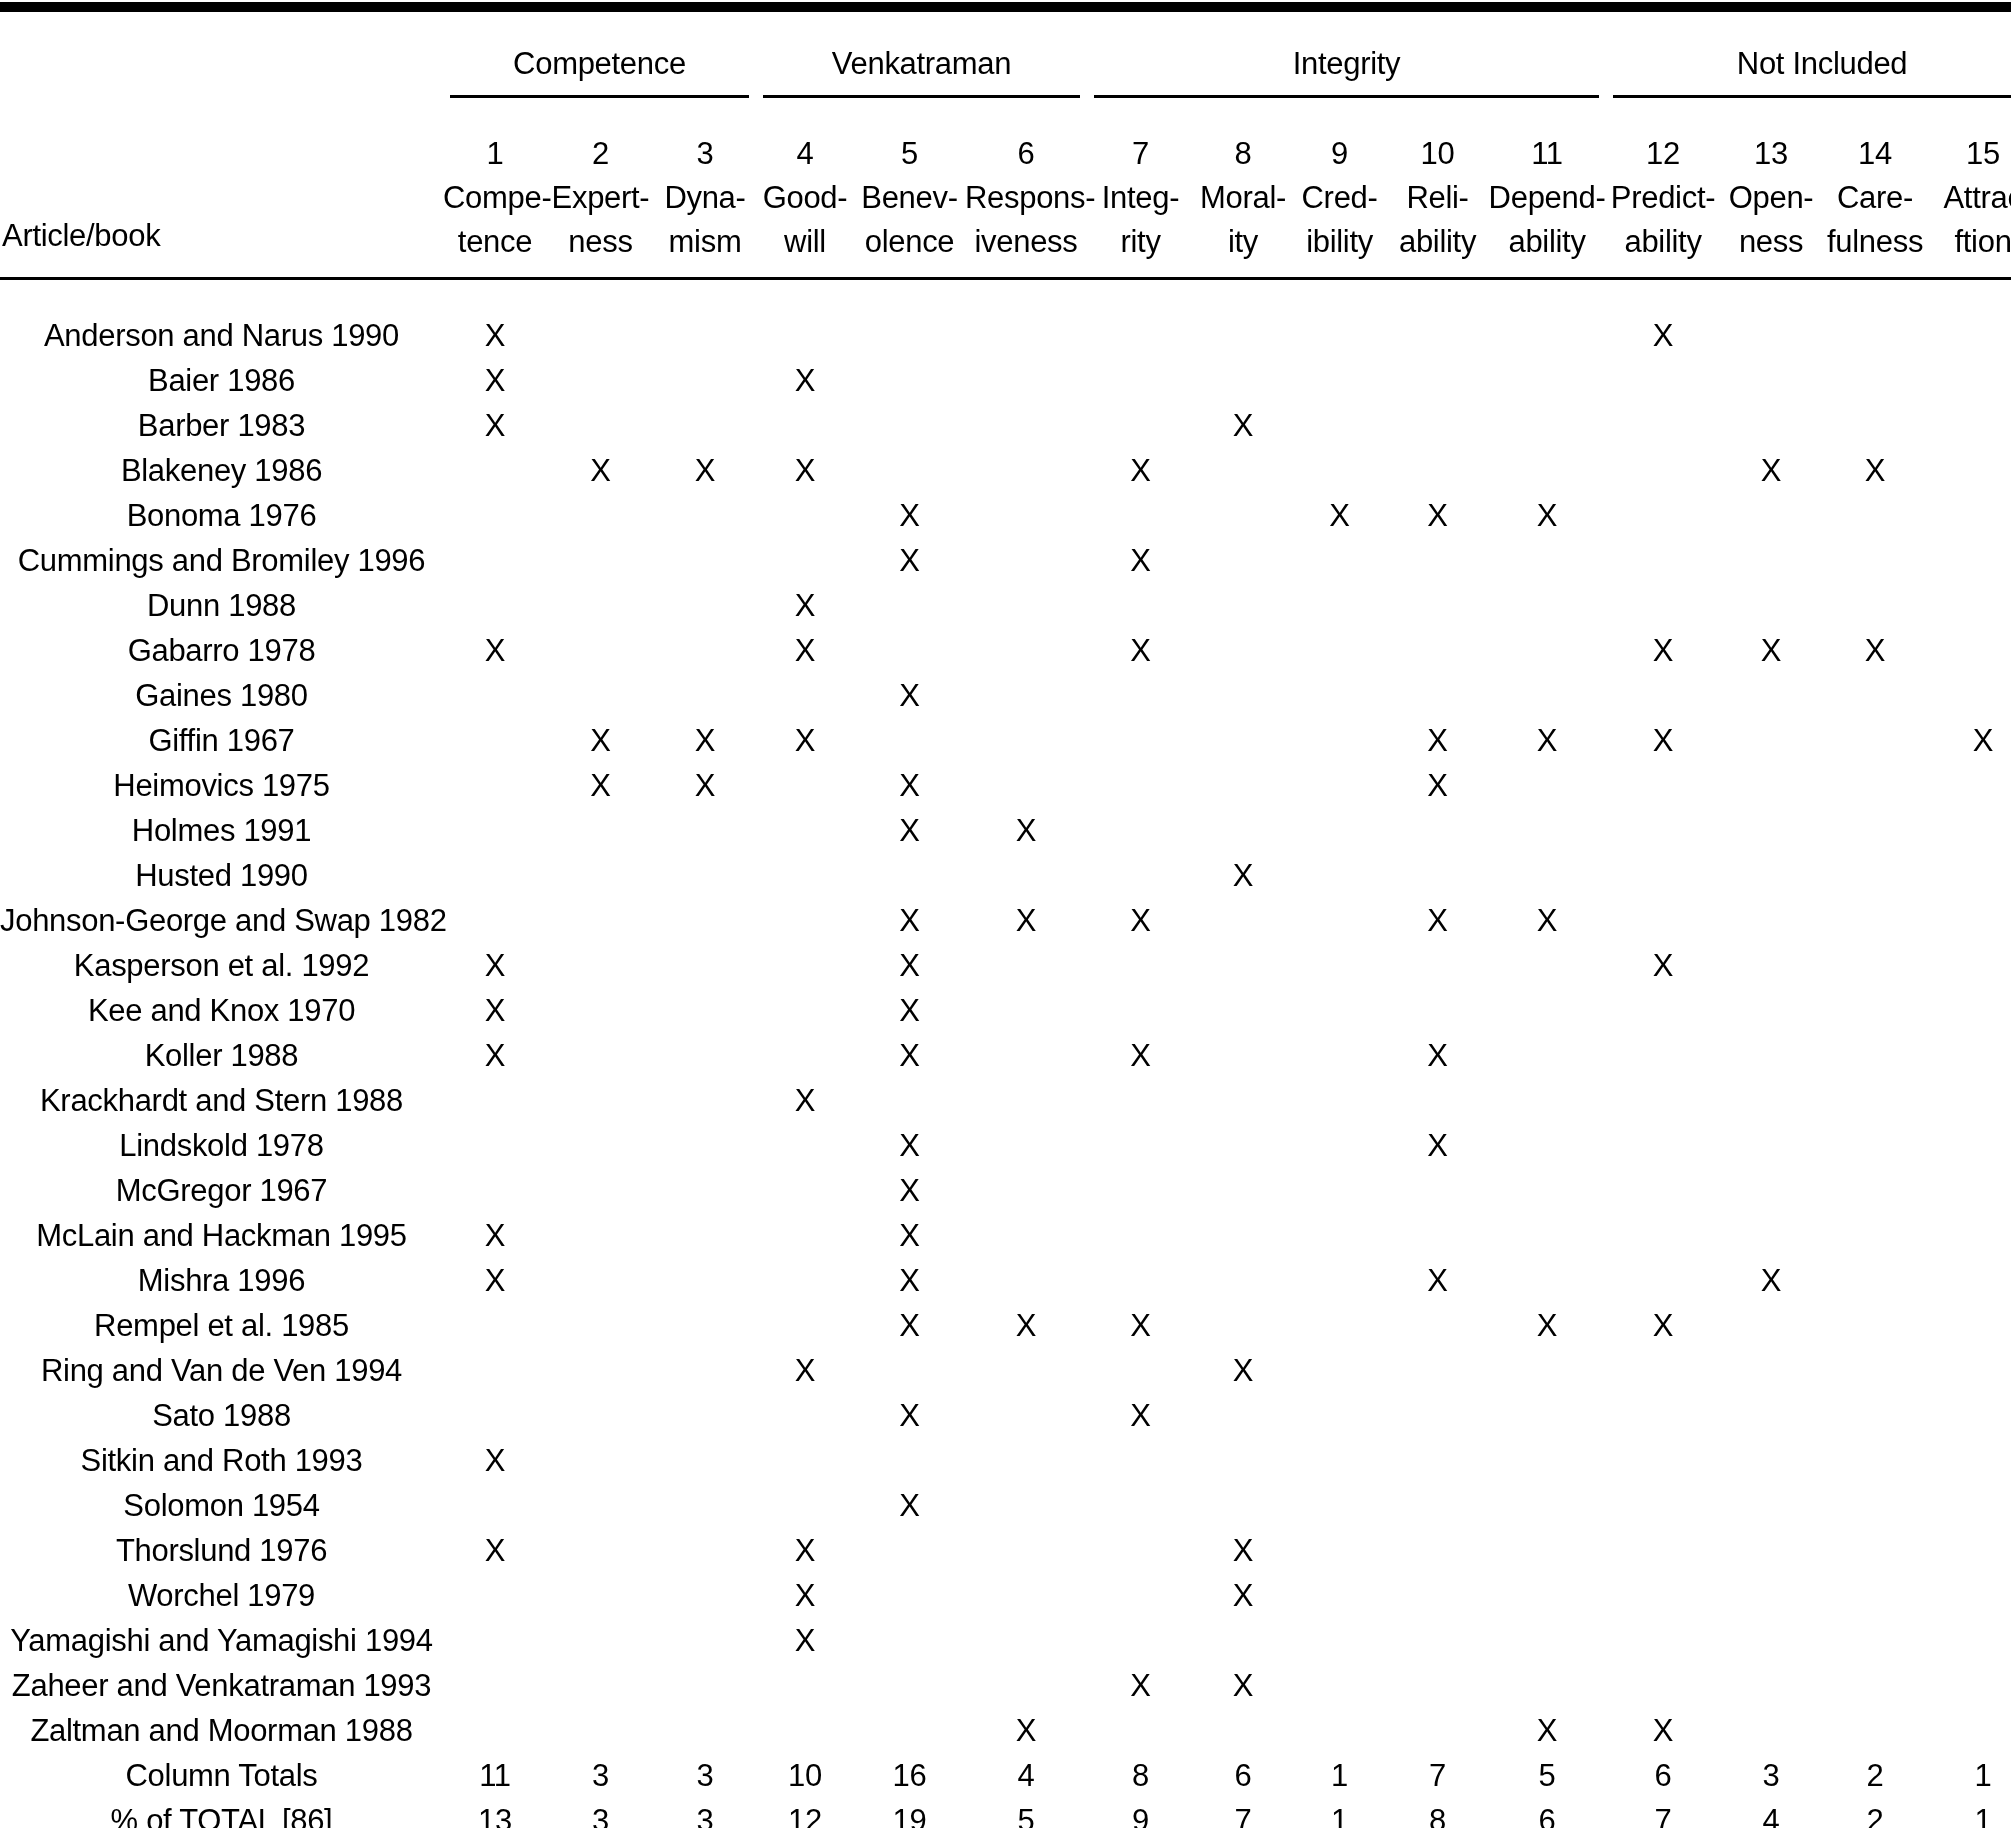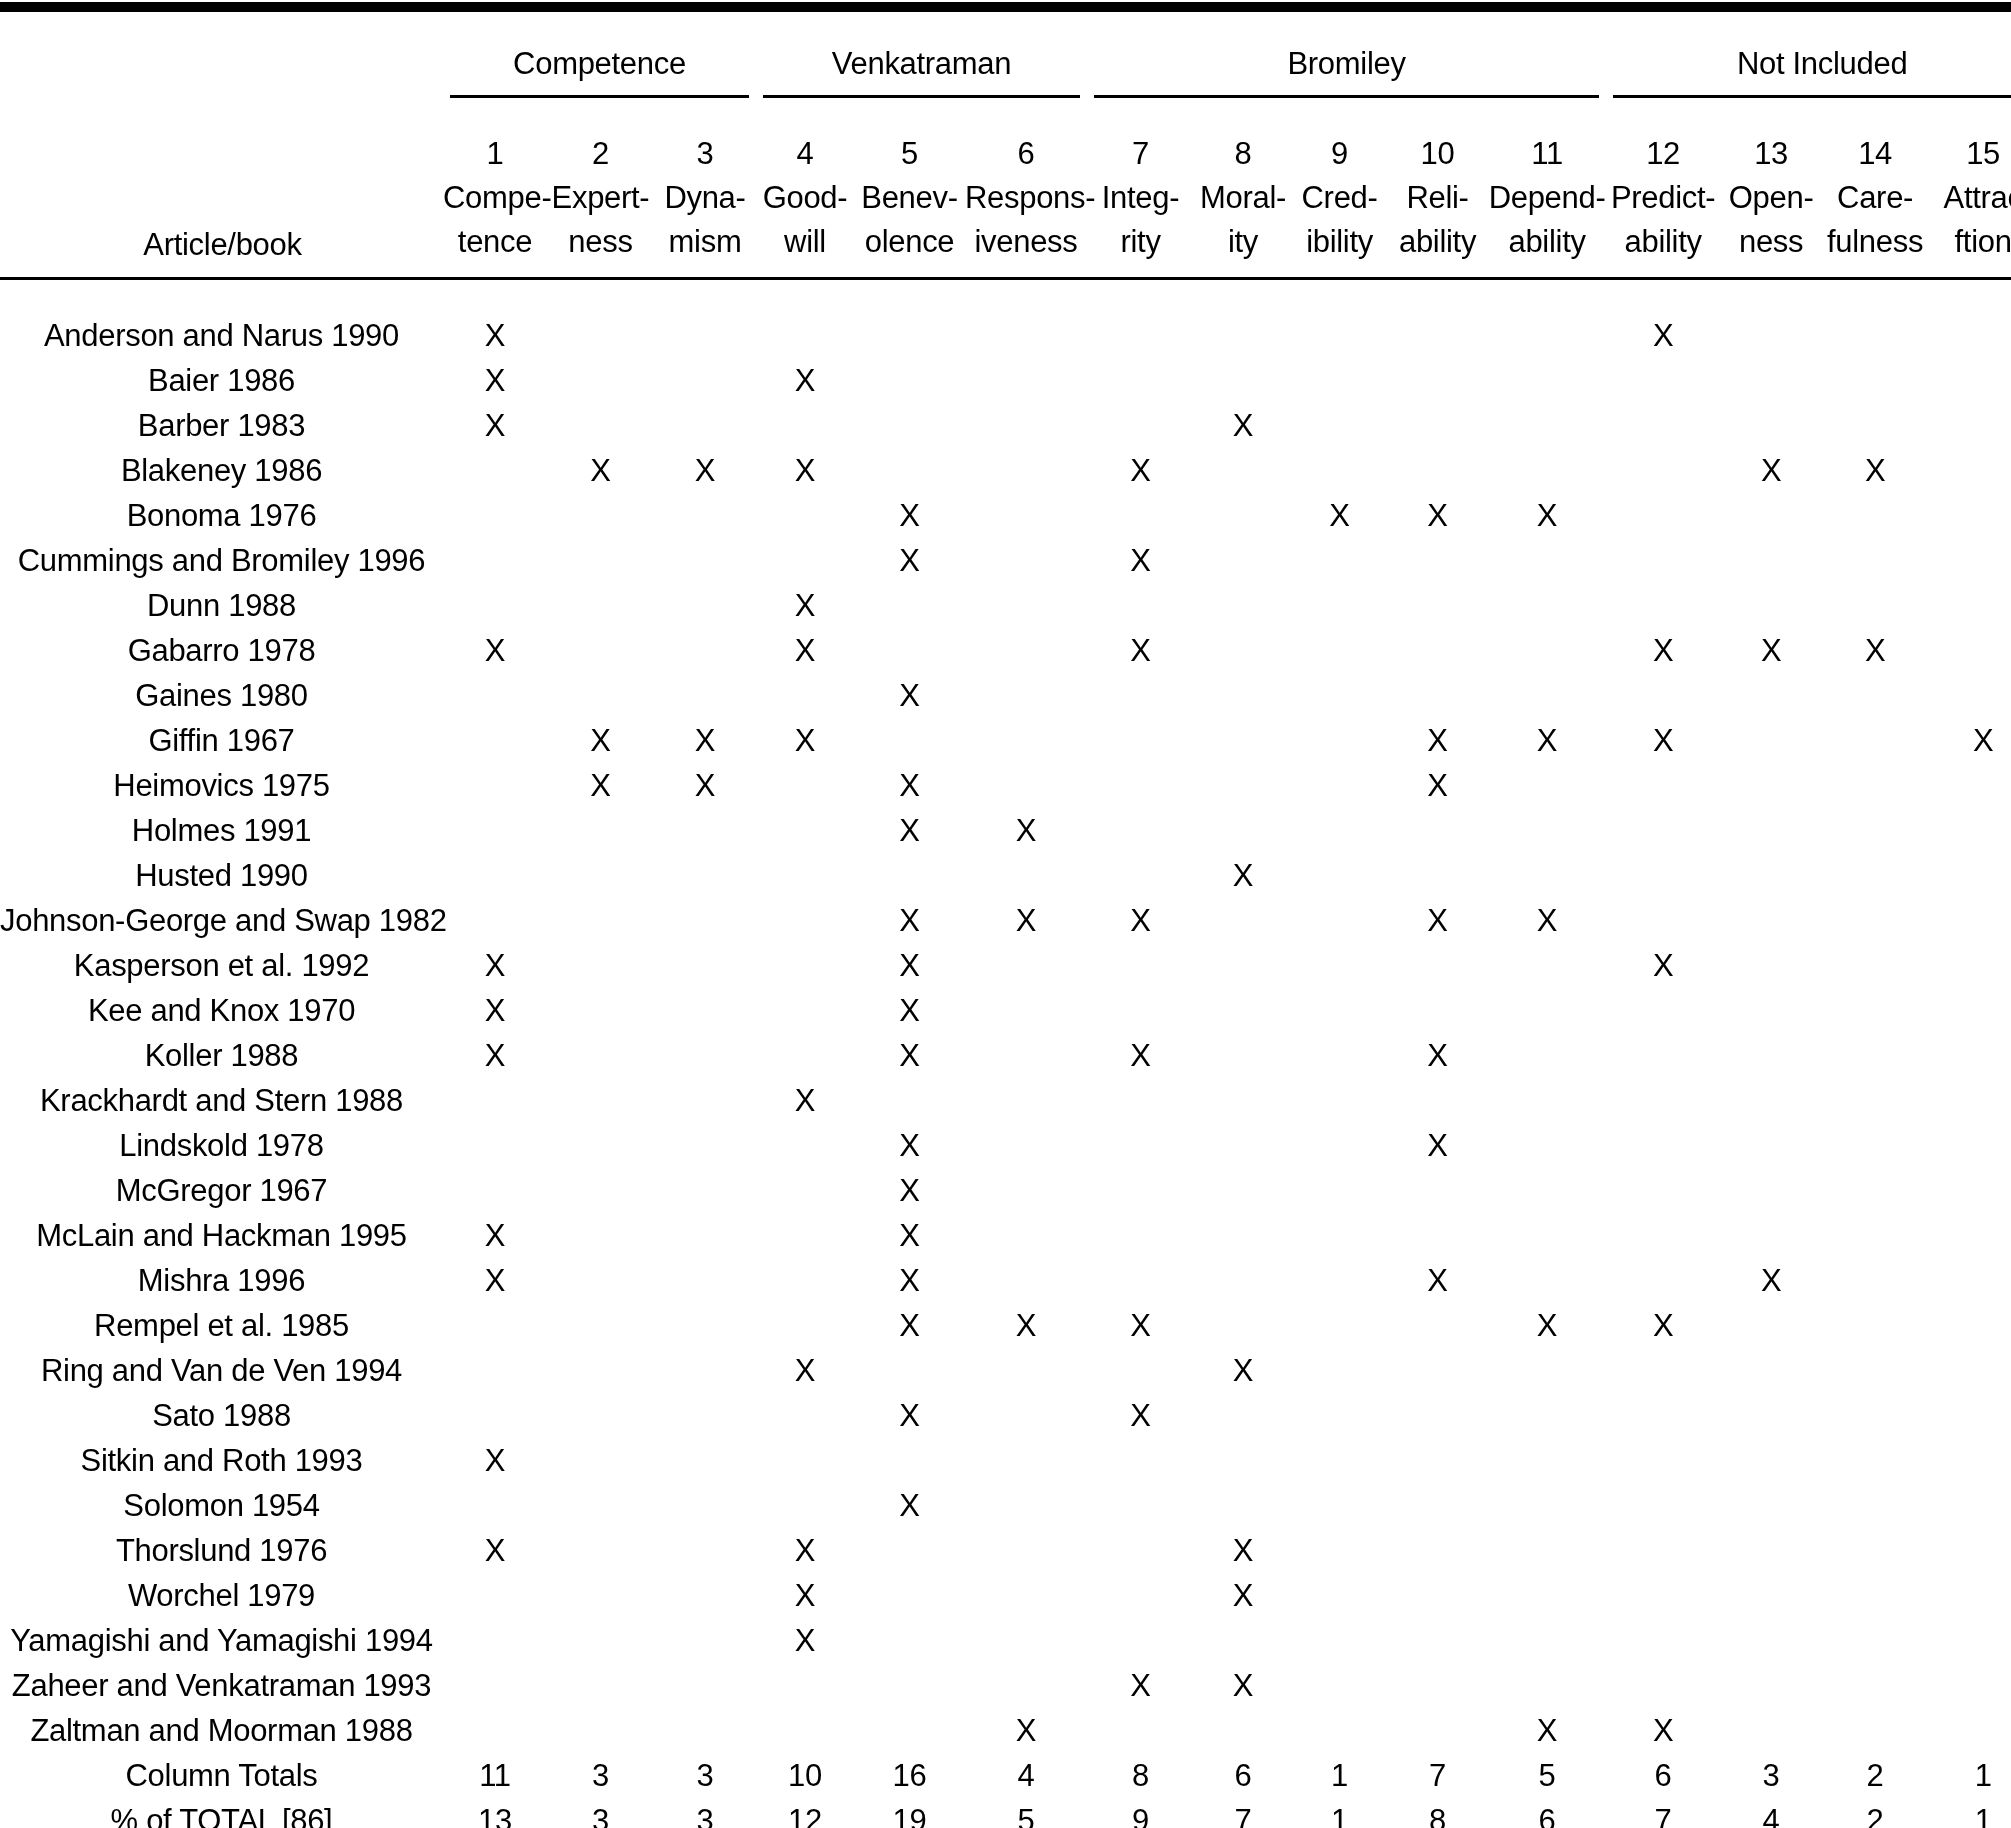--- a/index.html
+++ b/index.html
@@ -20,21 +20,21 @@
   col.c13 { width: 102px; } col.c14 { width: 106px; } col.c15 { width: 110px; }
   thead th { vertical-align: bottom; }
   tr.group-row { height: 86px; }
   th.group { position: relative; text-align: center; }
   .group-label { padding-bottom: 16px; }
   .group-line { position: absolute; left: 6.9px; right: 6.9px; bottom: 0; height: 2.9px; background: #000; }
   tr.colhead-row { height: 181px; }
   tr.colhead-row th { border-bottom: 3.9px solid #000; }
   .colhead { text-align: center; padding-bottom: 13.7px; }
   .col-num, .col-name { line-height: 44px; }
-  th.article-head { text-align: center; padding-left: 2px; padding-bottom: 10px; line-height: 44px; }
+  th.article-head { text-align: left; padding-left: 2px; padding-bottom: 19px; line-height: 44px; }
   tbody td { height: 45px; line-height: 45px; }
   tbody tr:first-child td { padding-top: 33px; }
   td.mark { text-align: center; }
   td.article { text-align: center; padding-left: 0; }
 </style>
 </head>
 <body>
 
 <div class="page">
   <div class="top-rule"></div>
@@ -63,21 +63,21 @@
 
       <th class="group" colspan="3">
             <div class="group-label">Competence</div>
             <div class="group-line"></div>
           </th>
           <th class="group" colspan="3">
             <div class="group-label">Venkatraman</div>
             <div class="group-line"></div>
           </th>
           <th class="group" colspan="5">
-            <div class="group-label">Bromiley</div>
+            <div class="group-label">Integrity</div>
             <div class="group-line"></div>
           </th>
           <th class="group" colspan="4">
             <div class="group-label">Not Included</div>
             <div class="group-line"></div>
           </th>
         </tr>
       <tr class="colhead-row">
         <th class="article-head">Article/book</th>
 

